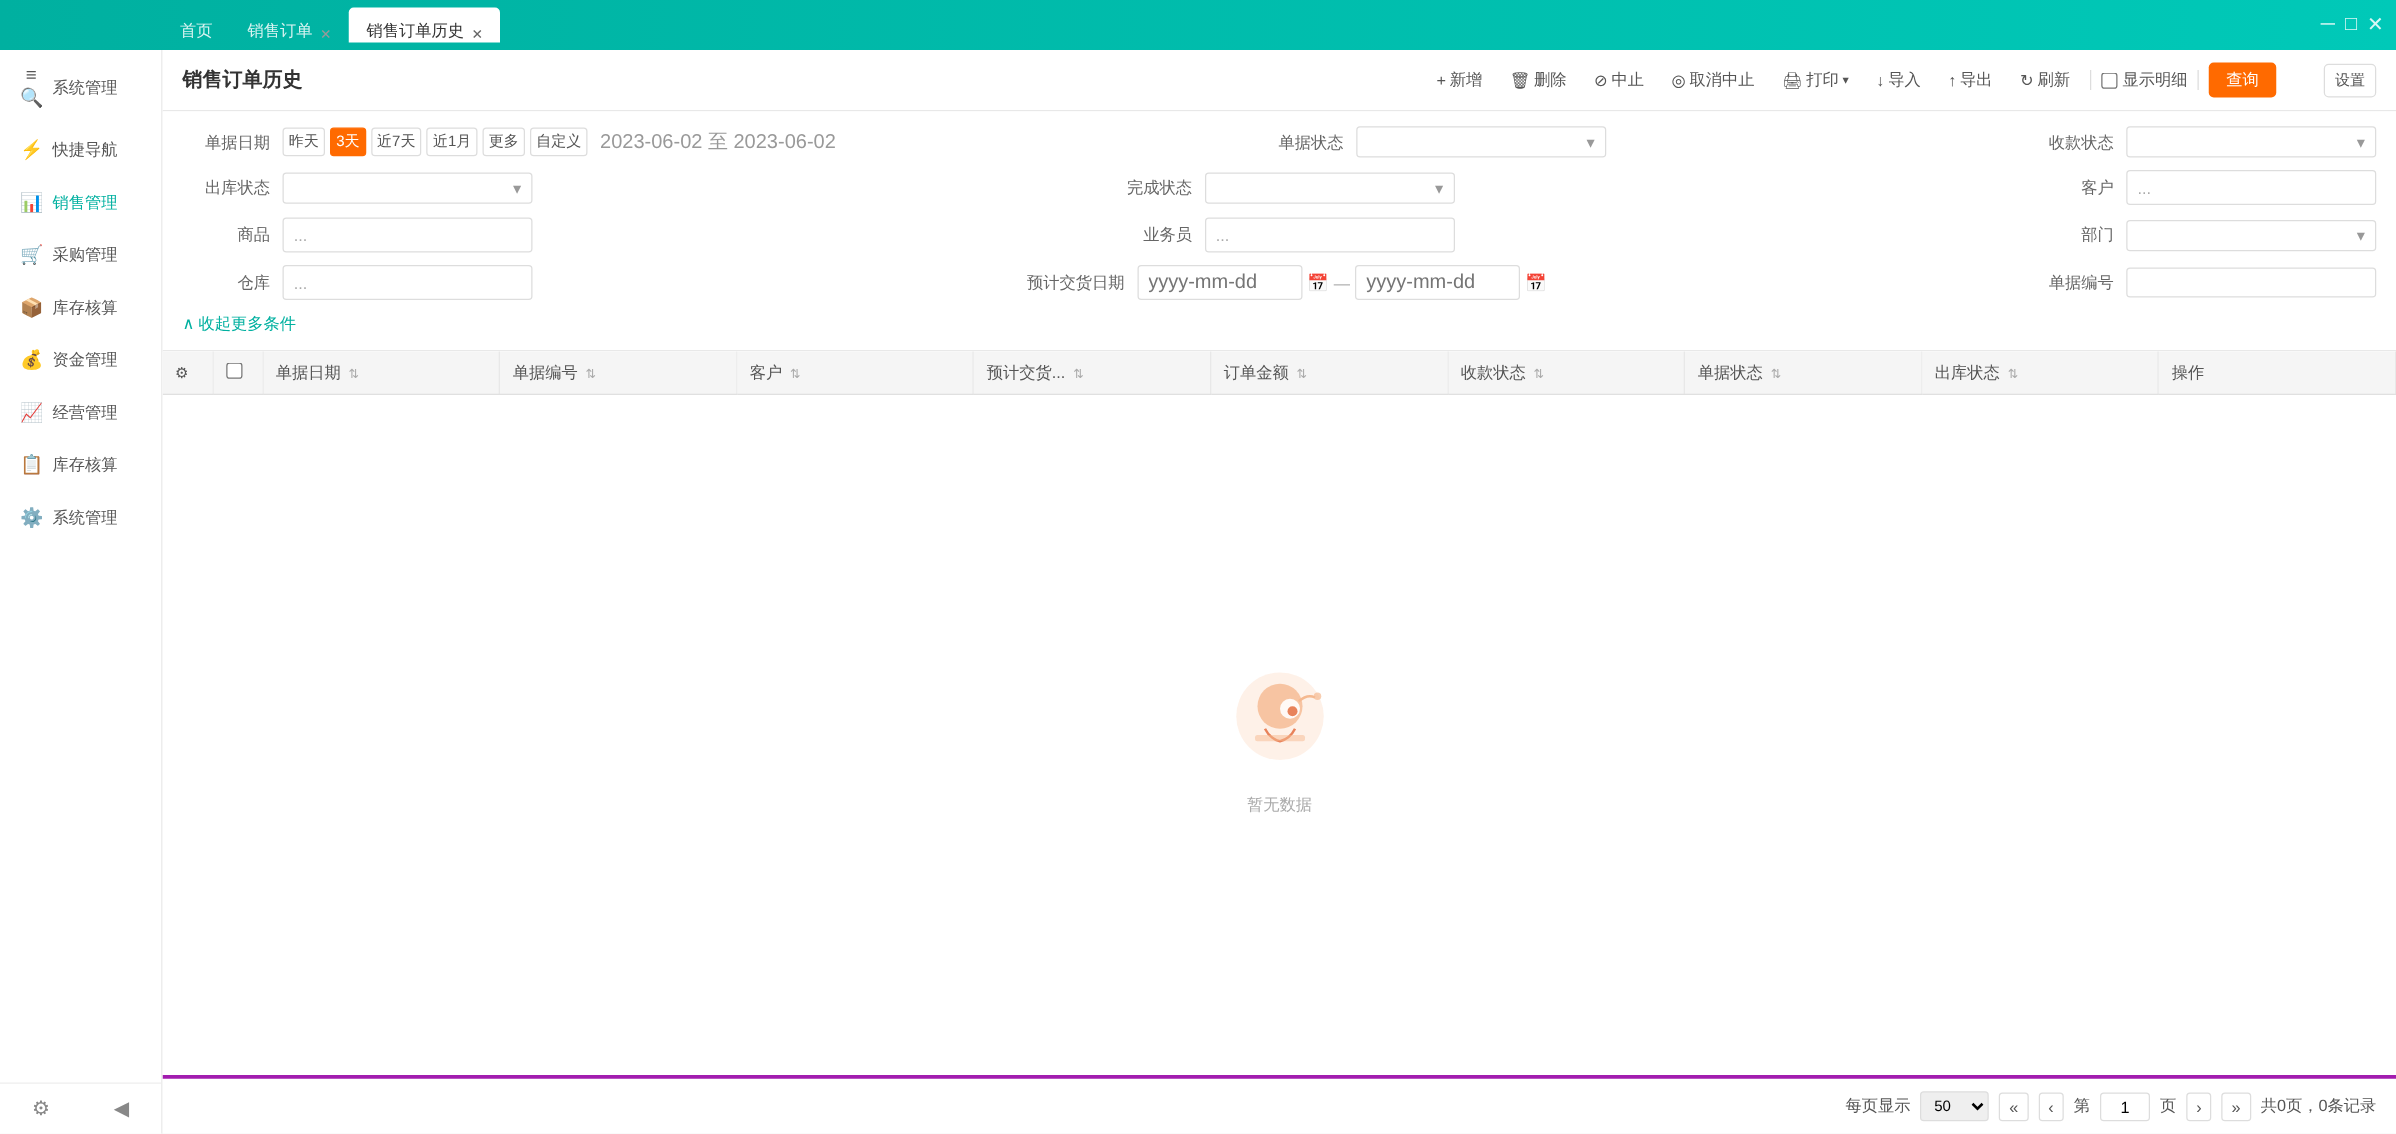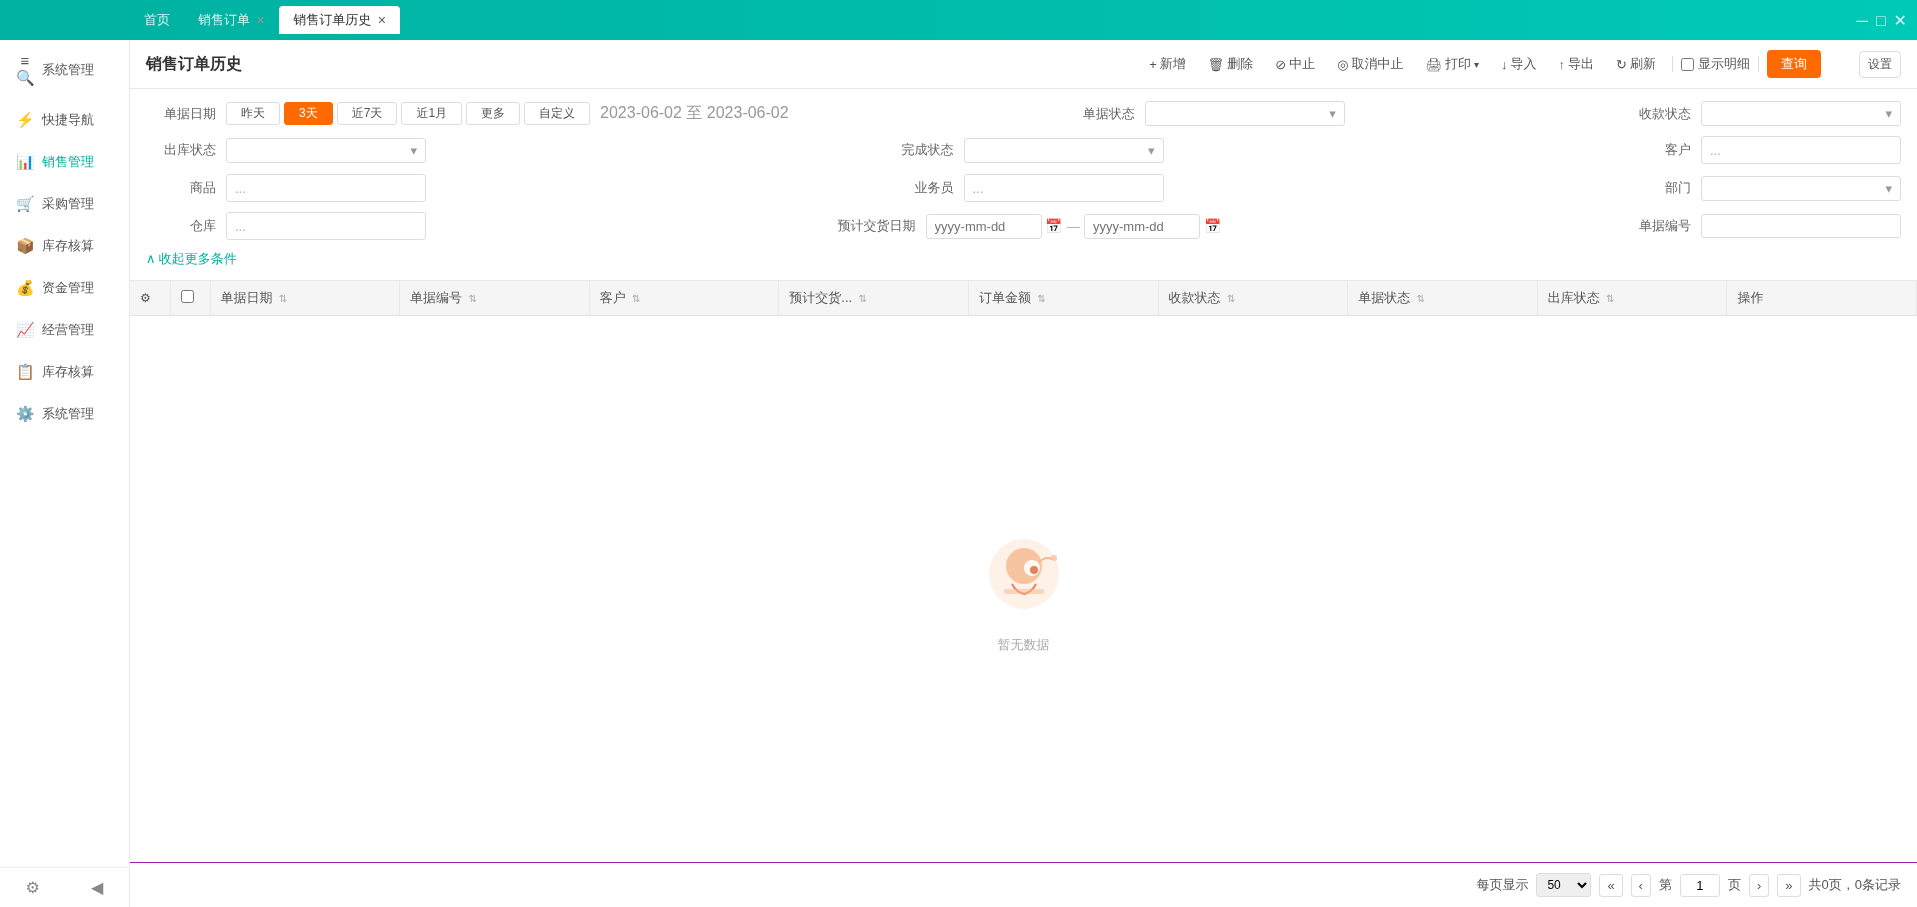--- a/index.html
+++ b/index.html
@@ -11,21 +11,21 @@
       background: linear-gradient(90deg, #00b0a0, #00c9b8);
       display: flex;
       align-items: center;
       padding: 0 0 0 130px;
       position: relative;
       flex-shrink: 0;
     }
     .tab-item {
       height: 28px;
       display: flex;
-      align-items: center;
+      align-items: flex-end;
       padding: 0 14px;
       color: rgba(255,255,255,0.85);
       cursor: pointer;
       font-size: 13px;
       position: relative;
     }
     .tab-item.active {
       background: #fff;
       color: #333;
       border-radius: 4px 4px 0 0;
@@ -156,21 +156,21 @@
     }
     .filter-row:last-child { margin-bottom: 0; }
     .filter-label {
       width: 80px;
       color: #666;
       flex-shrink: 0;
       text-align: right;
       padding-right: 10px;
     }
     .date-quick-btn {
-      padding: 2px 14px;
+      padding: 2px 4px;
       border: 1px solid #ddd;
       border-radius: 3px;
       cursor: pointer;
       font-size: 12px;
       color: #555;
       background: #fff;
     }
     .date-quick-btn.active {
       background: #ff6a00;
       color: #fff;
@@ -217,23 +217,23 @@
     }
     .date-input-wrapper {
       display: flex;
       align-items: center;
       gap: 4px;
     }
     .date-input {
       border: 1px solid #ddd;
       border-radius: 3px;
       padding: 4px 8px;
-      font-size: 13px;
+      font-size: 16px;
       color: #bbb;
-      width: 116px;
+      width: 132px;
       outline: none;
     }
     .date-icon { color: #aaa; cursor: pointer; font-size: 14px; }
     .date-dash { color: #aaa; }
     .collapse-bar {
       color: #00b0a0;
       cursor: pointer;
       font-size: 12px;
       margin-top: 4px;
     }
@@ -279,21 +279,21 @@
       gap: 12px;
     }
     .empty-illustration {
       width: 100px;
       height: 100px;
     }
 
     
     .pagination-bar {
       background: #fff;
-      border-top: 1px solid #a21caf;
+      border-top: 3px solid #a21caf;
       padding: 10px 16px;
       display: flex;
       align-items: center;
       justify-content: flex-end;
       gap: 8px;
       flex-shrink: 0;
       font-size: 13px;
       color: #555;
     }
     .page-size-select {

